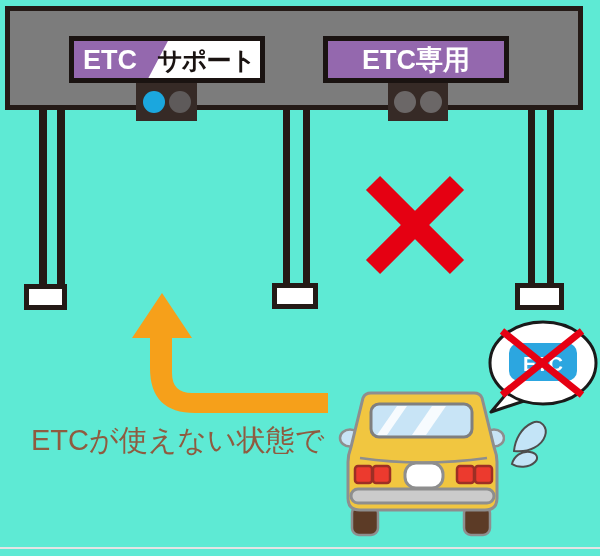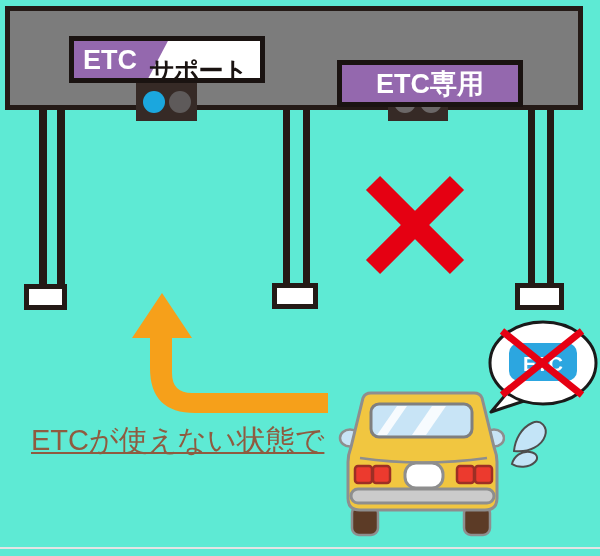--- a/index.html
+++ b/index.html
@@ -10,49 +10,49 @@
   
   .beam{
     position:absolute;left:5px;top:6px;width:578px;height:104px;
     background:#7c7c7c;border:5px solid #241a16;box-sizing:border-box;
   }
   .sign{
     position:absolute;top:36px;height:47px;border:5px solid #1a1311;
     box-sizing:border-box;background:#ffffff;overflow:hidden;z-index:3;
   }
   .sign.support{left:69px;width:196px;}
-  .sign.etc-only{left:337px;width:186px;background:#9468ae;margin-top:24px;}
+  .sign.etc-only{left:323px;width:186px;background:#9468ae;}
   .sign .purple-wedge{
     position:absolute;left:0;top:0;width:100%;height:100%;background:#9468ae;
     -webkit-clip-path:polygon(0 0,50.5% 0,40% 100%,0 100%);
     clip-path:polygon(0 0,50.5% 0,40% 100%,0 100%);
   }
   .sign-text{position:absolute;top:50%;transform:translateY(-50%);font-weight:bold;white-space:nowrap;}
   .sign.support .etc{left:9px;font-size:27px;color:#ffffff;}
-  .sign.support .sup{right:13px;font-size:25px;color:#1a1311;letter-spacing:-1px;margin-top:10px;}
+  .sign.support .sup{right:5px;font-size:25px;color:#1a1311;letter-spacing:-1px;}
   .sign.etc-only .only{left:50%;transform:translate(-50%,-50%);font-size:27px;color:#ffffff;letter-spacing:0px;}
   .lightbox{
     position:absolute;top:83px;height:38px;background:#362a26;z-index:2;
     display:flex;align-items:center;justify-content:center;gap:4px;
   }
   .lightbox.left{left:136px;width:61px;}
   .lightbox.right{left:388px;width:60px;}
   .lamp{width:22px;height:22px;border-radius:50%;}
   .lamp.on{background:#1ba7de;}
   .lamp.off{background:#5e5a5a;}
   .lamp.off2{background:#6b6767;}
   
   .pillar-bar{position:absolute;top:108px;background:#241a16;}
   .pillar-base{
     position:absolute;border:5px solid #241a16;background:#ffffff;box-sizing:border-box;
   }
   
   .caption{
     position:absolute;left:31px;top:421px;color:#8f5b40;
-    font-size:29px;line-height:38px;white-space:nowrap;text-decoration:underline;
+    font-size:29px;line-height:38px;white-space:nowrap;
   }
   
   .svg-abs{position:absolute;}
   .groundline{position:absolute;left:0;top:547px;width:600px;height:2px;background:#e4e4e4;}
 </style>
 </head>
 <body>
 
 <div class="stage">
 

